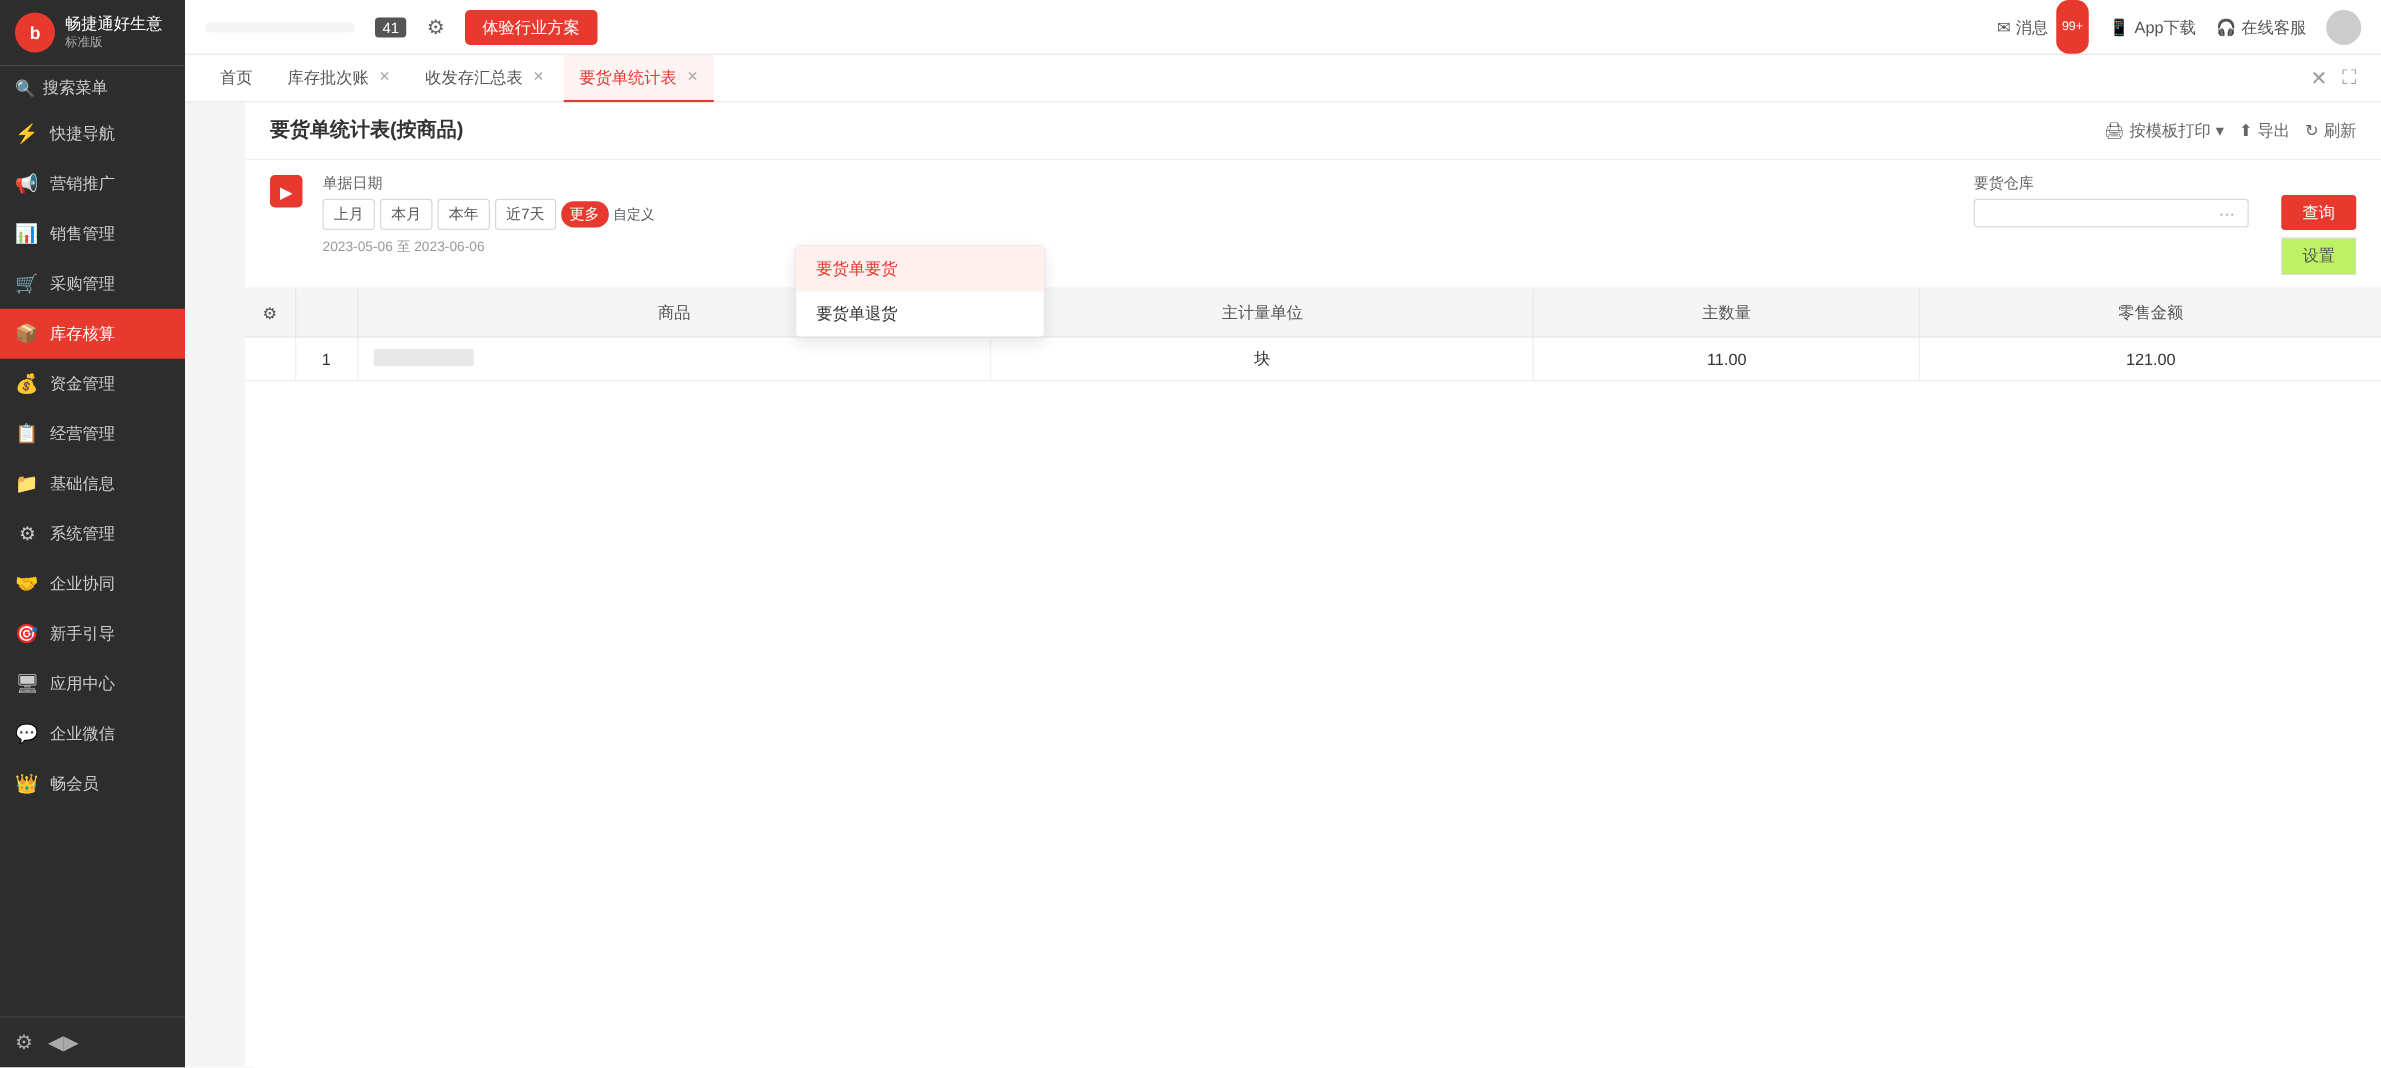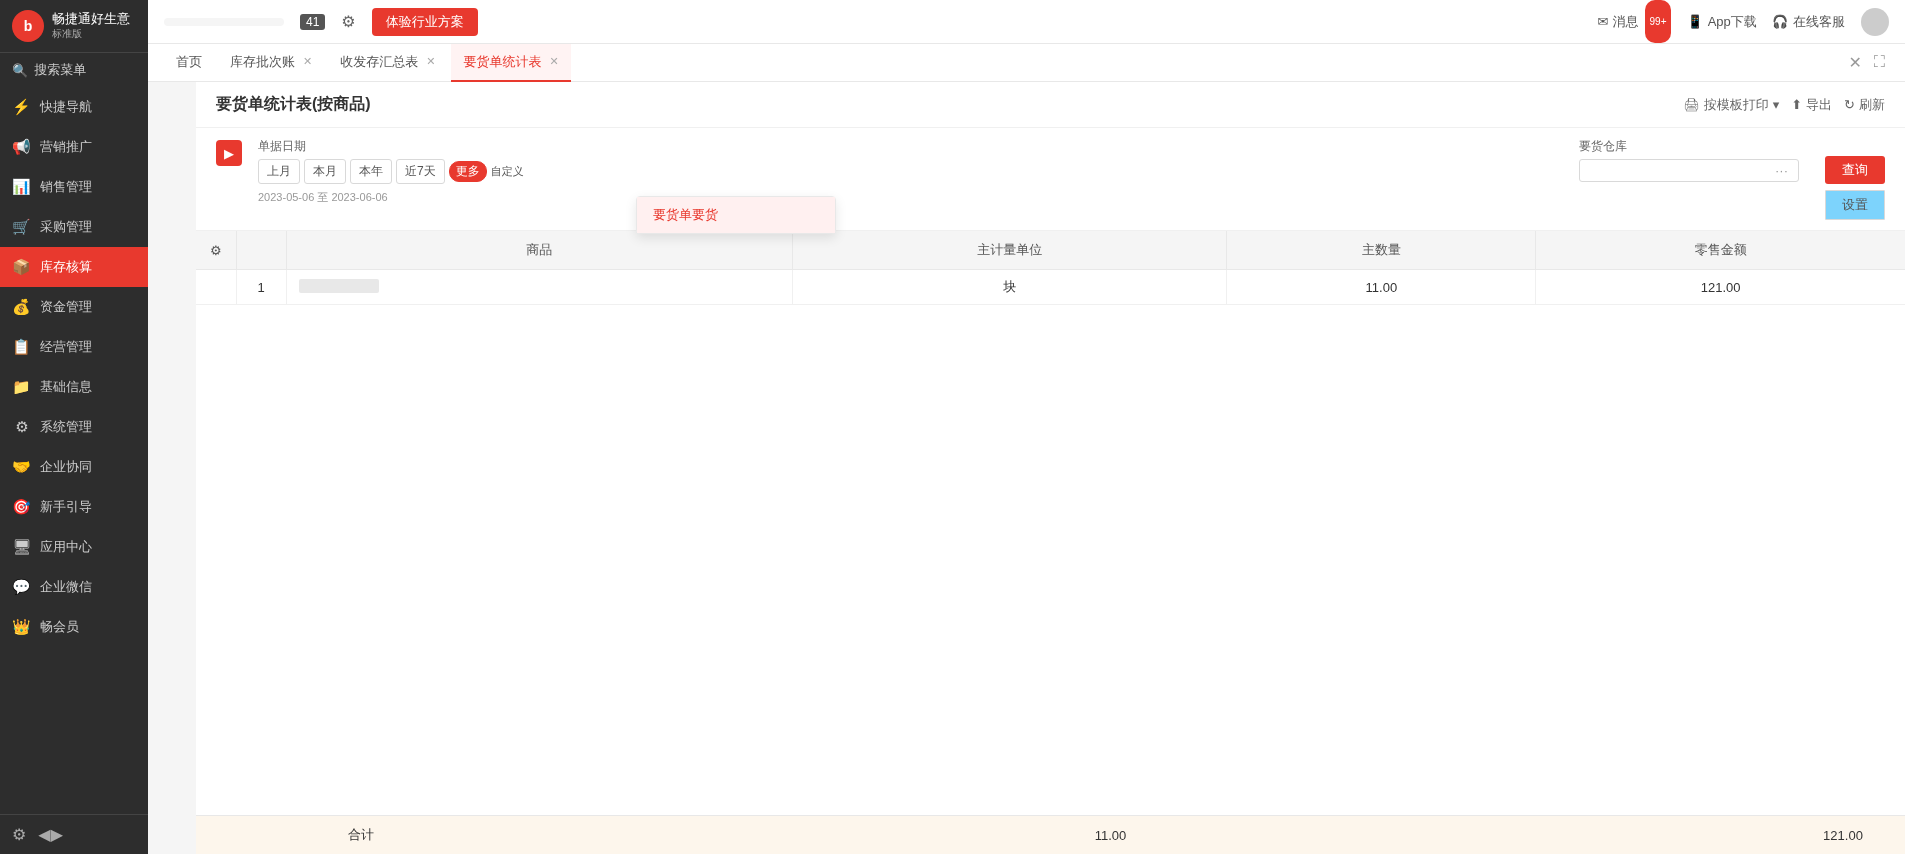--- a/index.html
+++ b/index.html
@@ -179,21 +179,21 @@
     }
     .warehouse-more { color: #999; margin-left: auto; }
 
     .filter-btns { display: flex; flex-direction: column; gap: 6px; margin-left: 10px; margin-top: 18px; }
     .query-btn {
       background: #e8392e; color: #fff;
       border: none; border-radius: 3px;
       padding: 5px 16px; cursor: pointer; font-size: 13px;
     }
     .settings-btn {
-      background: #7dd3fc; color: #555;
+      background: #bef264; color: #555;
       border: 1px solid #d9d9d9; border-radius: 1px;
       padding: 5px 16px; cursor: pointer; font-size: 13px;
     }
 
     
     .dropdown-overlay {
       position: absolute;
       top: 68px; left: 440px;
       background: #fff;
       border: 1px solid #e8e8e8;
@@ -422,20 +422,21 @@
           </div>
         </div>
 
         <div class="filter-btns">
           <button class="query-btn">查询</button>
           <button class="settings-btn">设置</button>
         </div>
 
         <div class="dropdown-overlay">
           <div class="dropdown-item selected">要货单要货</div>
+          <div class="dropdown-item">要货单退货</div>
         </div>
       </div>
 
       <div class="table-container">
         <table>
           <thead>
             <tr>
               <th style="width:40px;">
                 <span>⚙</span>
               </th>
@@ -454,23 +455,16 @@
                 <span class="product-placeholder"></span>
               </td>
               <td>块</td>
               <td>11.00</td>
               <td>121.00</td>
             </tr>
           </tbody>
         </table>
       </div>
 
-      <div class="table-footer">
-        <div class="footer-label" style="text-align:left; padding-left: 140px;">合计</div>
-        <div style="flex:1; display:flex; justify-content:center;">
-          <div class="footer-val">11.00</div>
-        </div>
-        <div class="footer-val">121.00</div>
-      </div>
 
     </div>
   </div>
 </div>
 
 </body></html>

